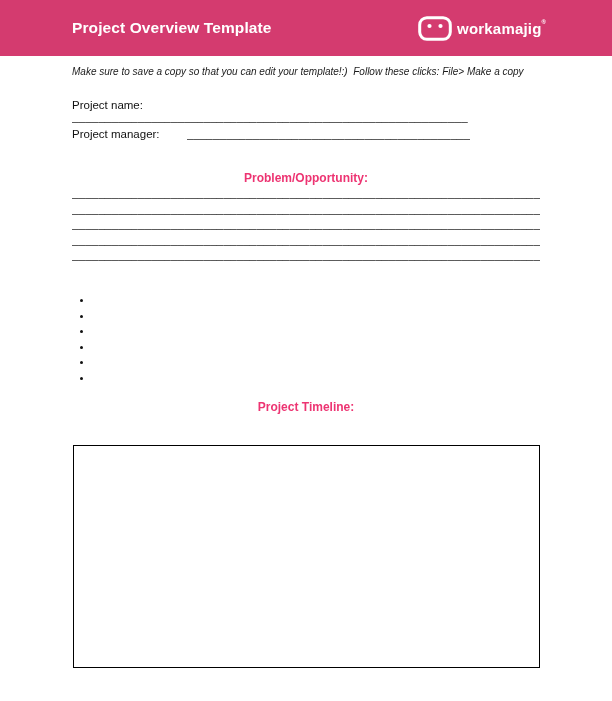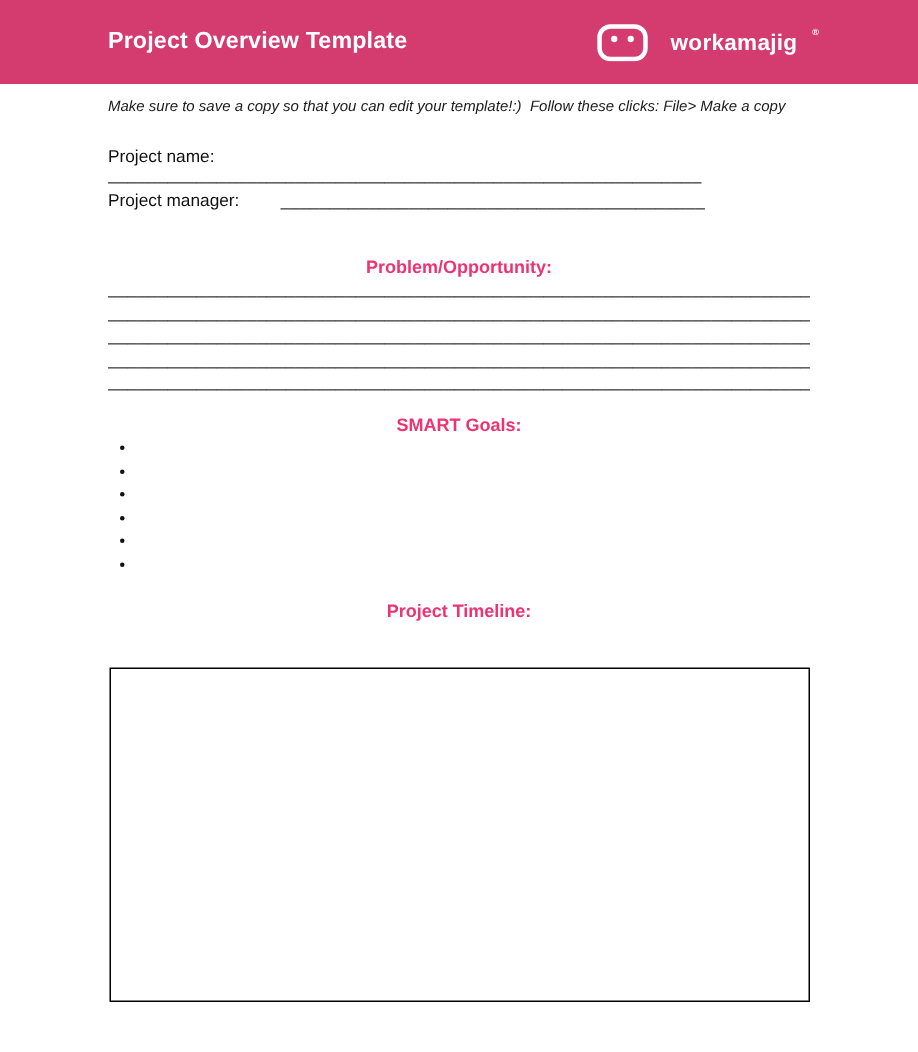--- a/index.html
+++ b/index.html
@@ -15,21 +15,21 @@
   .topbar {
     position:absolute; top:0; left:0; width:612px; height:56px;
     background:#d43b6f;
     display:flex; align-items:center; justify-content:space-between;
     padding:0 66px 0 72px; box-sizing:border-box;
   }
   .doc-title {
     margin:0; color:#ffffff; font-size:15.5px; font-weight:bold;
     letter-spacing:0.1px;
   }
-  .logo { display:flex; align-items:center;gap:10px; }
+  .logo { display:flex; align-items:center; }
   .logo svg { display:block; margin-right:5px; }
   .logo-text { color:#ffffff; font-size:15px; font-weight:bold; letter-spacing:0.2px; }
   .logo-reg { color:#ffffff; font-size:6px; font-weight:bold; align-self:flex-start; margin-top:3px; }
   
   .note {
     position:absolute; top:66px; left:72px; width:468px; margin:0;
     font-size:10px; font-style:italic; white-space:pre-wrap; color:#1a1a1a;
   }
   .field {
     position:absolute; left:72px; width:398px;
@@ -98,21 +98,20 @@
   <h2 class="sect-heading h-problem">Problem/Opportunity:</h2>
 
   <div class="rule-lines">
     <p>_____________________________________________________________________________________</p>
     <p>_____________________________________________________________________________________</p>
     <p>_____________________________________________________________________________________</p>
     <p>_____________________________________________________________________________________</p>
     <p>_____________________________________________________________________________________</p>
   </div>
 
-  <h2 class="sect-heading h-goals">SMART Goals:</h2>
 
   <ul class="goal-list">
     <li></li>
     <li></li>
     <li></li>
     <li></li>
     <li></li>
     <li></li>
   </ul>
 

